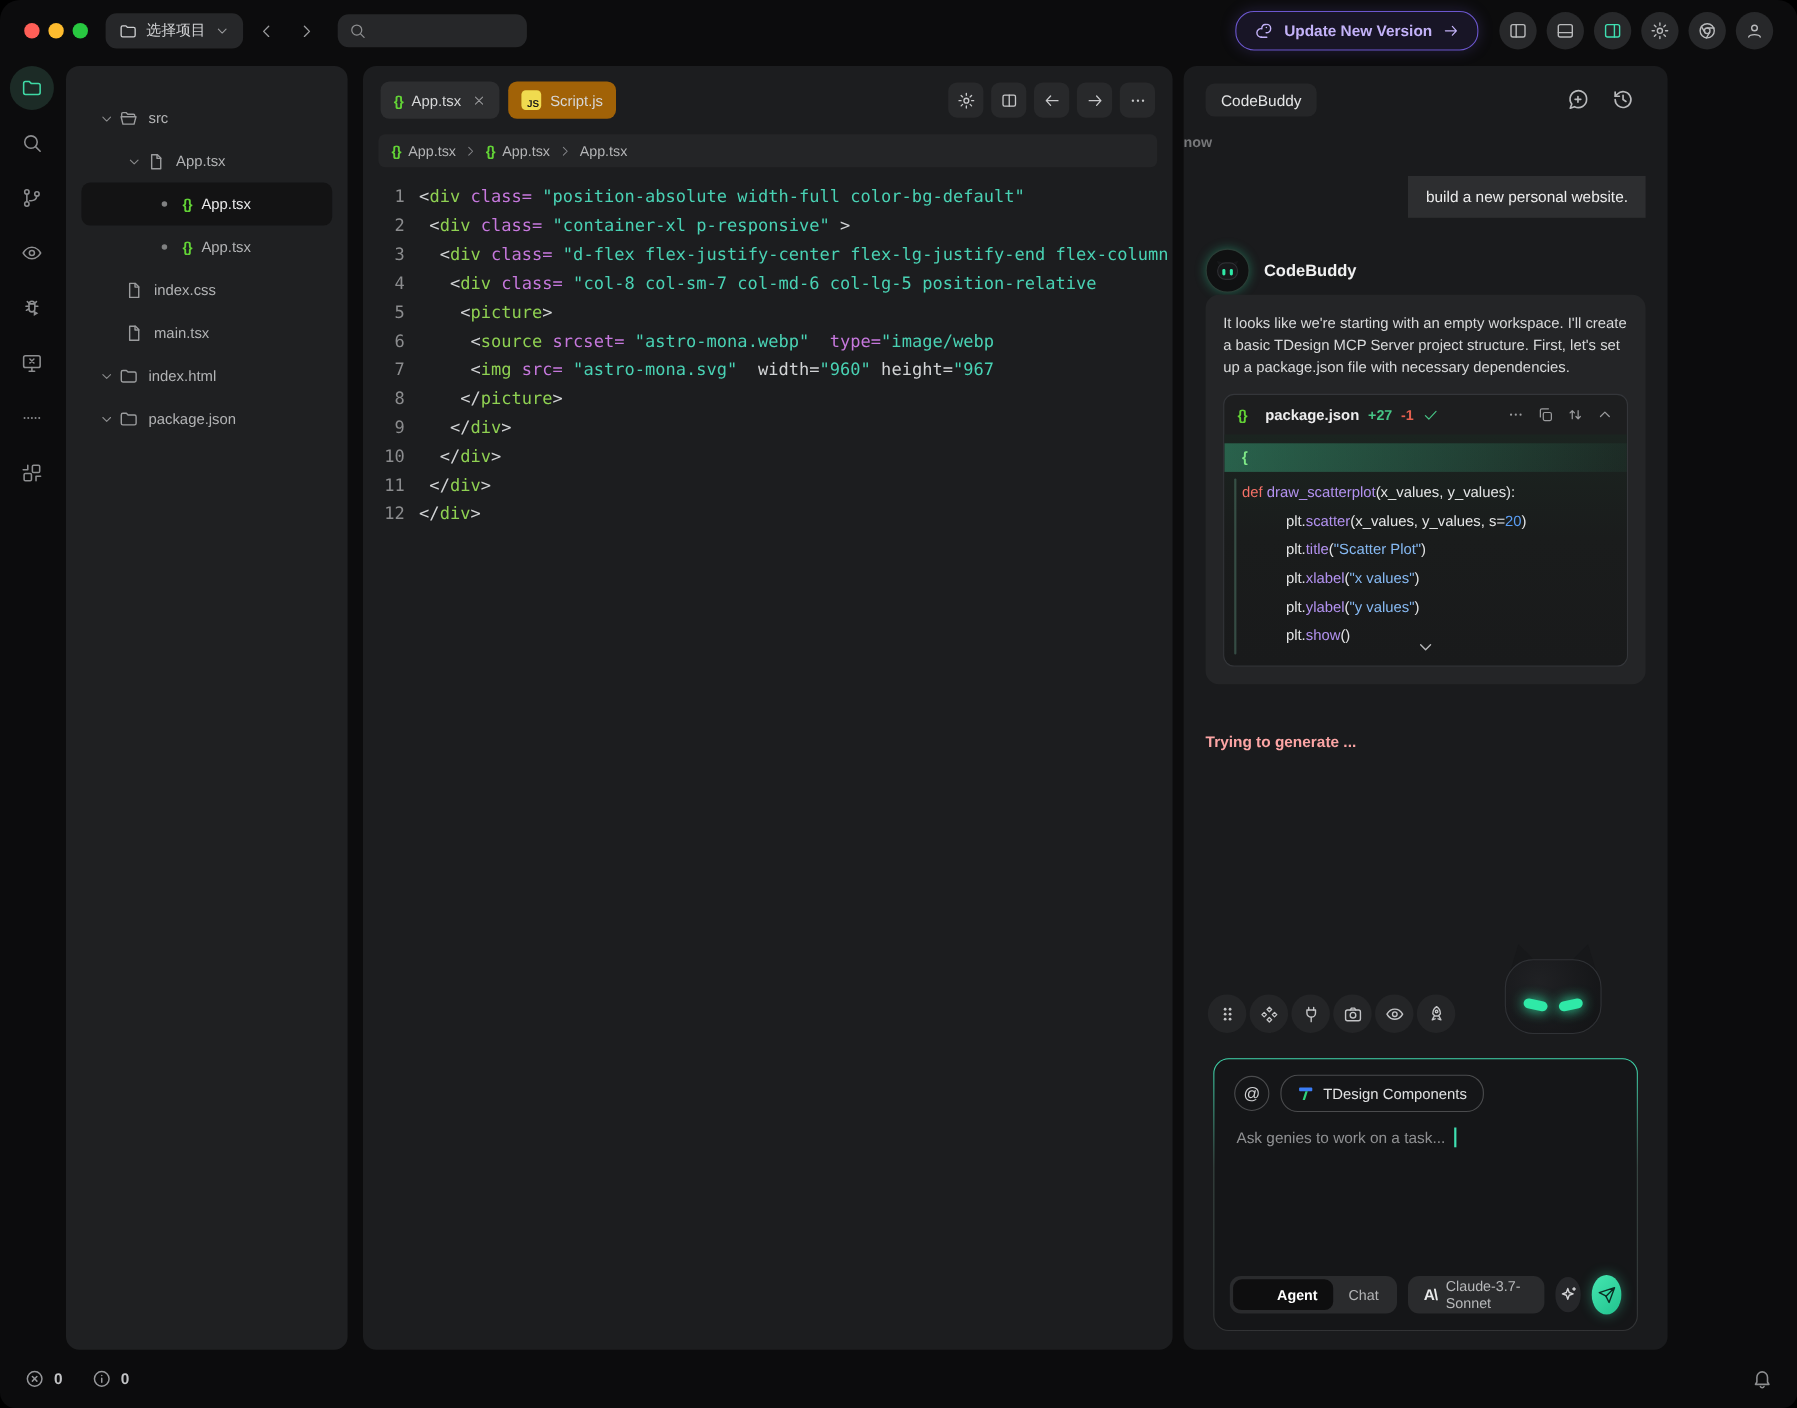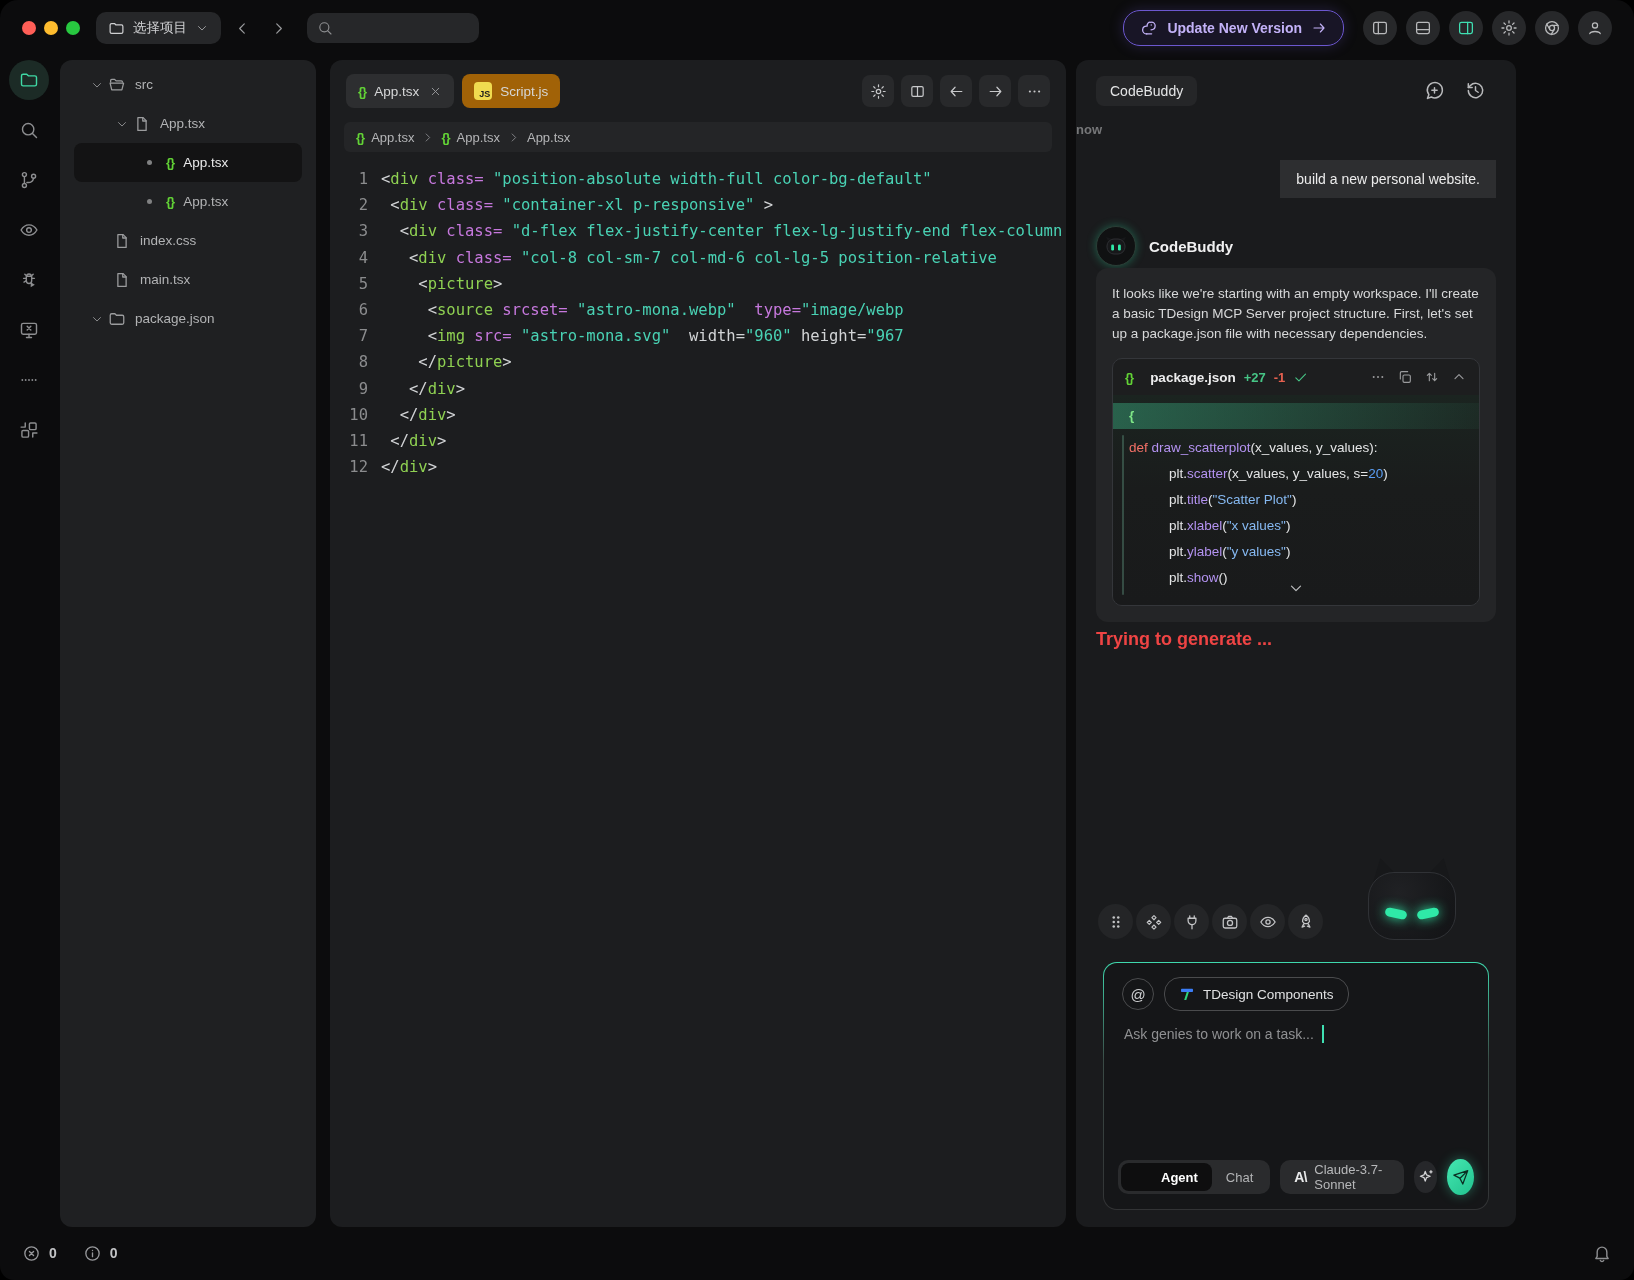--- a/index.html
+++ b/index.html
@@ -31,21 +31,21 @@
   .act-item .icon{width:20px;height:20px;}
   .act-item.active{background:#1c2b26;color:#3fd9a5;}
 
   
   .panel{position:absolute;top:60px;height:1167px;border-radius:12px;}
   .explorer{left:60px;width:256px;background:#1f2022;}
   .editor{left:330px;width:736px;background:#1c1d1f;}
   .chat{left:1076px;width:440px;background:#1a1b1d;}
 
   
-  .tree{padding-top:5px;}
+  .tree{padding-top:28px;}
   .exp-row{height:39px;display:flex;align-items:center;margin:0 14px;border-radius:8px;color:#b2b3b5;font-size:13.5px;cursor:default;}
   .exp-row.selected{background:#131314;color:#e9e9ea;}
   .exp-chevron{width:22px;height:22px;color:#8a8b8d;flex:0 0 22px;}
   .exp-chevron .icon{width:14px;height:14px;margin:4px;}
   .exp-icon{width:18px;height:18px;color:#9b9c9e;margin-right:9px;flex:0 0 18px;}
   .bullet{width:5px;height:5px;border-radius:50%;background:#808182;margin:0 14px 0 7px;flex:0 0 5px;}
   .braces{color:#63d436;font-weight:700;font-size:13px;letter-spacing:-1px;margin-right:9px;}
 
   
   .tabstrip{display:flex;align-items:center;padding:14px 16px 0 16px;}
@@ -84,21 +84,21 @@
   .cc-icons{margin-left:auto;display:flex;gap:11px;color:#9a9b9d;}
   .cc-icons .icon{width:16px;height:16px;}
   .cc-body{position:relative;background:linear-gradient(180deg,#1b2420 0%,#1a1c1c 45%,#191a1b 100%);padding:8px 0 14px 0;font-size:13.5px;line-height:26px;}
   .cc-body::before{content:"";position:absolute;left:9px;top:40px;bottom:10px;width:2px;background:rgba(124,204,174,.28);border-radius:2px;}
   .cc-line{padding-left:16px;white-space:pre;}
   .cc-line.ind{padding-left:56px;}
   .cc-line.hl{background:linear-gradient(90deg,rgba(64,200,148,.38),rgba(64,200,148,.05));font-weight:700;}
   .g{color:#7ee787}.k{color:#f47067}.fn{color:#b392f0}.st{color:#86b9f2}.nm{color:#5b9ef4}.w{color:#e4e5e6}
   .cc-expand{position:absolute;left:0;right:0;bottom:8px;display:flex;justify-content:center;color:#b8b9bb;}
   .cc-expand .icon{width:18px;height:18px;}
-  .gen-status{position:absolute;left:20px;top:569px;color:#ef4444;font-size:18px;font-weight:700;}
+  .gen-status{position:absolute;left:20px;top:606px;color:#fca5a5;font-size:14px;font-weight:700;}
   .chat-tools{position:absolute;left:22px;top:844px;display:flex;gap:3px;}
   .ctool{width:35px;height:35px;border-radius:50%;background:#242527;color:#c3c4c6;display:flex;align-items:center;justify-content:center;}
   .ctool .icon{width:18px;height:18px;}
   .mascot{position:absolute;right:56px;top:776px;width:96px;height:130px;z-index:1;}
   .mascot .head{position:absolute;left:4px;top:36px;width:86px;height:66px;background:radial-gradient(circle at 35% 30%,#202124,#121315);border:1px solid #303236;border-radius:26px;}
   .mascot .ear{position:absolute;top:22px;width:0;height:0;border-left:13px solid transparent;border-right:13px solid transparent;border-bottom:22px solid #17181a;}
   .mascot .ear.l{left:6px;transform:rotate(-14deg);} .mascot .ear.r{right:6px;transform:rotate(14deg);}
   .mascot .eye{position:absolute;top:36px;width:22px;height:9px;border-radius:5px;background:#2fe9a7;box-shadow:0 0 12px #2fe9a7;}
   .mascot .eye.l{left:16px;transform:rotate(12deg);} .mascot .eye.r{right:16px;transform:rotate(-12deg);}
   .input-wrap{position:absolute;left:27px;right:27px;top:902px;height:246px;border-radius:14px;padding:1px;background:linear-gradient(180deg,#3fd9ae 0%,#3a4a45 40%,#323335 100%);z-index:2;}
@@ -383,20 +383,33 @@
           <span class="exp-chevron"><span class="icon">
               <svg viewBox="0 0 24 24" fill="none" stroke="currentColor" stroke-width="1.7" stroke-linecap="round" stroke-linejoin="round">
                 <path d="M6 9.5l6 6 6-6"></path>
               </svg>
             </span></span>
           <span class="exp-icon"><span class="icon">
               <svg viewBox="0 0 24 24" fill="none" stroke="currentColor" stroke-width="1.7" stroke-linecap="round" stroke-linejoin="round">
                 <path d="M3 7a2 2 0 0 1 2-2h4.2l2 2H19a2 2 0 0 1 2 2v8a2 2 0 0 1-2 2H5a2 2 0 0 1-2-2z"></path>
               </svg>
             </span></span>
+          <span>index.html</span>
+        </div>
+        <div class="exp-row" style="padding-left:12px">
+          <span class="exp-chevron"><span class="icon">
+              <svg viewBox="0 0 24 24" fill="none" stroke="currentColor" stroke-width="1.7" stroke-linecap="round" stroke-linejoin="round">
+                <path d="M6 9.5l6 6 6-6"></path>
+              </svg>
+            </span></span>
+          <span class="exp-icon"><span class="icon">
+              <svg viewBox="0 0 24 24" fill="none" stroke="currentColor" stroke-width="1.7" stroke-linecap="round" stroke-linejoin="round">
+                <path d="M3 7a2 2 0 0 1 2-2h4.2l2 2H19a2 2 0 0 1 2 2v8a2 2 0 0 1-2 2H5a2 2 0 0 1-2-2z"></path>
+              </svg>
+            </span></span>
           <span>package.json</span>
         </div>
       </div>
   </div>
 
   <div class="panel editor">
     <div class="tabstrip">
       <div id="tabs" style="display:flex">
           <div class="tab active">
             <span class="braces" style="margin-right:0">{}</span>

